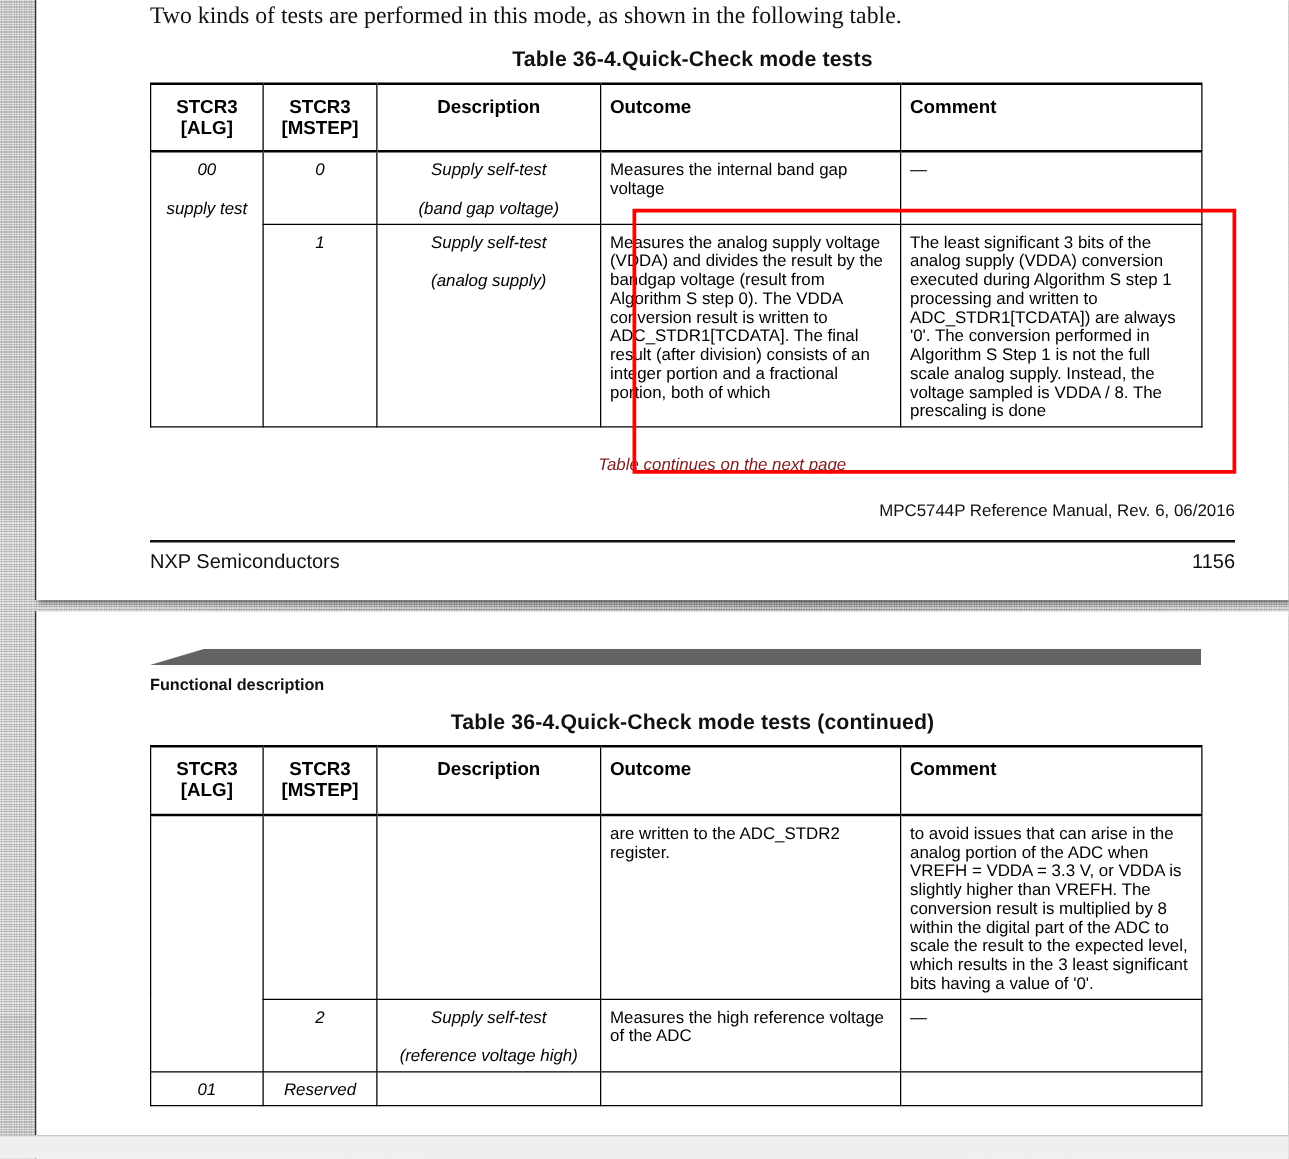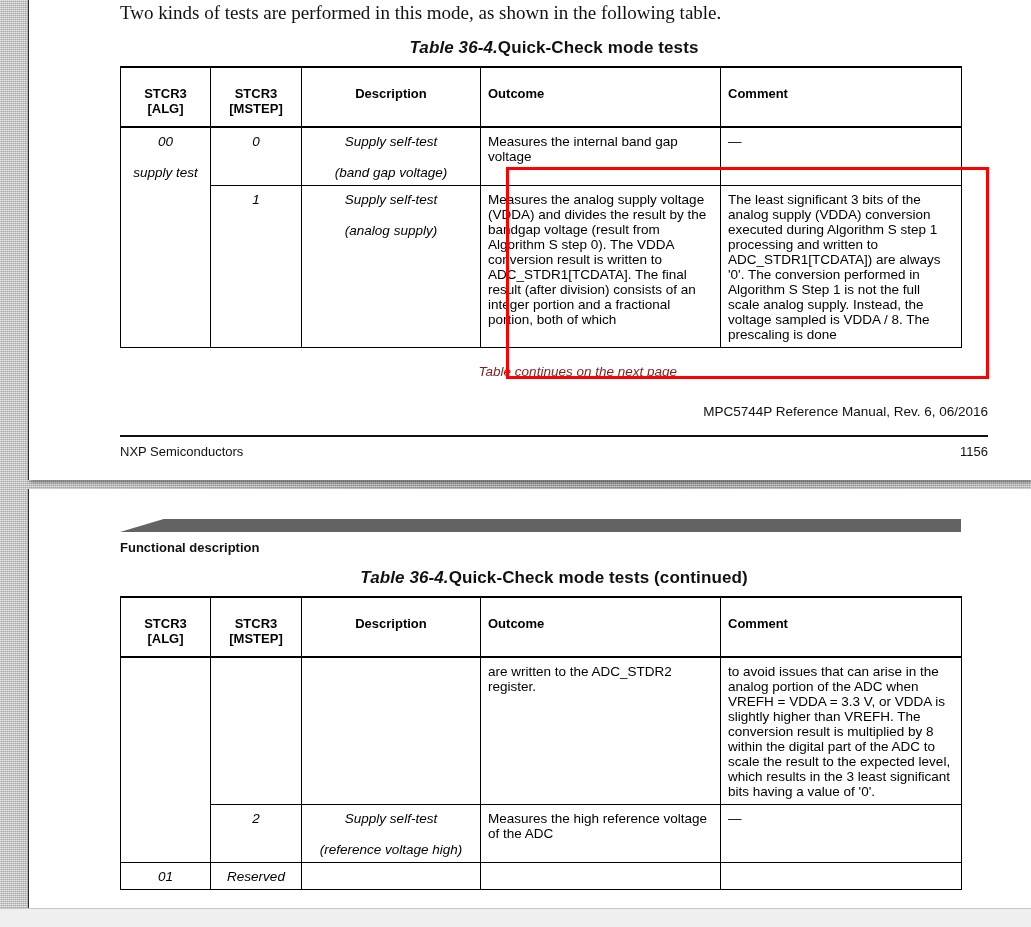--- a/index.html
+++ b/index.html
@@ -61,41 +61,41 @@
     margin: 3px 0 0 0;
   }
   .table-title {
     text-align: center;
     font-size: 17px;
     font-weight: bold;
     color: #111;
     margin: 13px 0 8px 0;
     letter-spacing: .1px;
   }
-  .table-title .num { margin-right: 0; font-style: italic; }
+  .table-title .num { margin-right: 0; }
 
   
   table.qc {
     border-collapse: collapse;
     width: 841px;
     table-layout: fixed;
     font-size: 13.5px;
     color: #000;
   }
   table.qc td, table.qc th {
     border: 1px solid #000;
     vertical-align: top;
     padding: 6px 7px 5px 7px;
     font-weight: normal;
   }
   table.qc thead th {
     font-weight: bold;
-    font-size: 13px;
+    font-size: 15px;
     border-width: 2px 1px 2px 1px;
-    padding-top: 19px;
+    padding-top: 9px;
     padding-bottom: 9px;
     line-height: 1.15;
   }
   table.qc thead th.c { text-align: center; }
   table.qc thead th.l { text-align: left; }
   .ctr { text-align: center; font-style: italic; }
   .lft { text-align: left; }
   col.c1 { width: 90px; }
   col.c2 { width: 91px; }
   col.c3 { width: 179px; }
@@ -133,21 +133,21 @@
   .footer-title {
     text-align: right;
     font-size: 13.5px;
     font-weight: normal;
     color: #111;
     margin-bottom: 16px;
   }
   .footer-rule { border-top: 2px solid #111; }
   .footer-row {
     display: flex; justify-content: space-between;
-    font-size: 13px; color: #111;
+    font-size: 16px; color: #111;
     margin-top: 7px;
   }
 
   
   .chapter-banner {
     position: relative;
     height: 13px;
     margin: 30px 0 0 0;
     width: 841px;
   }

